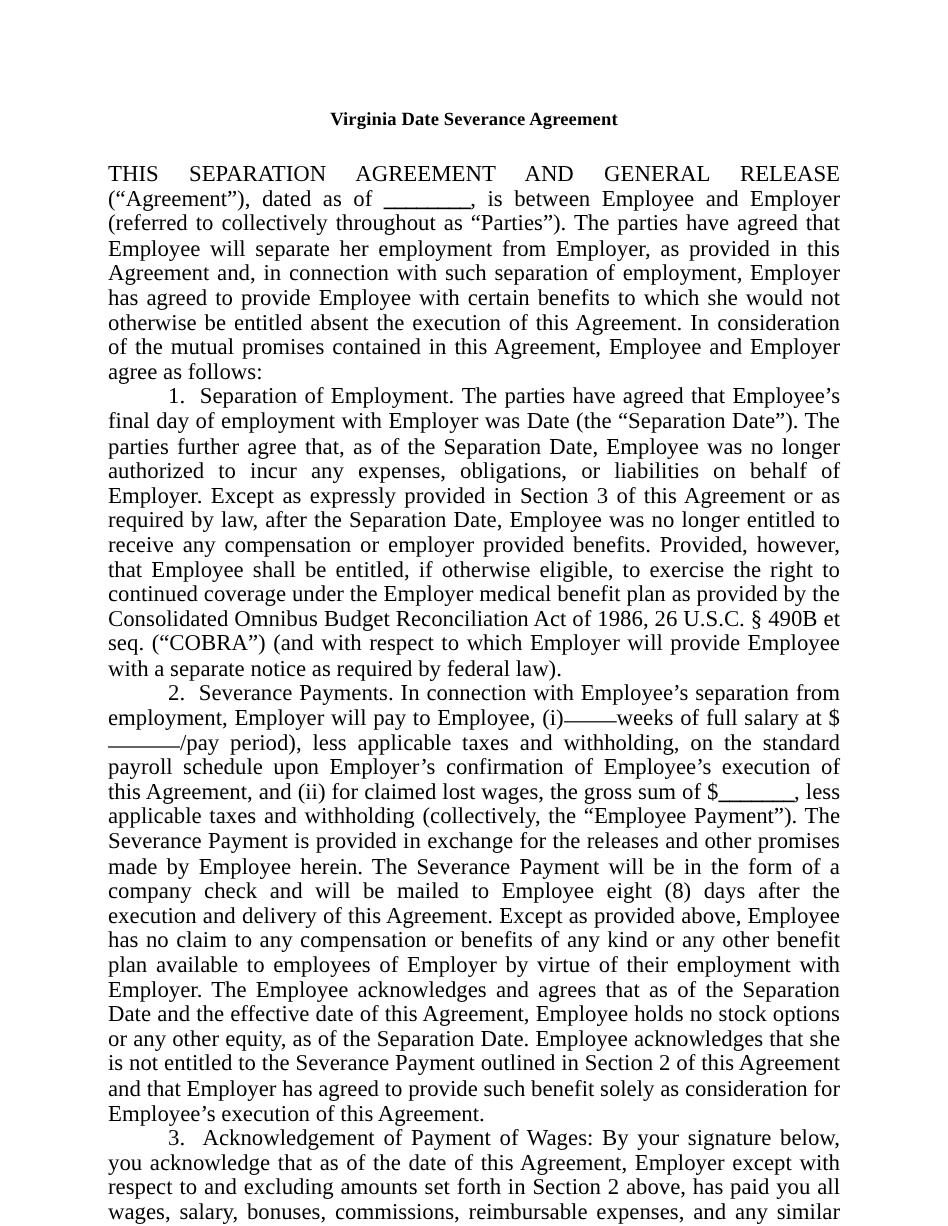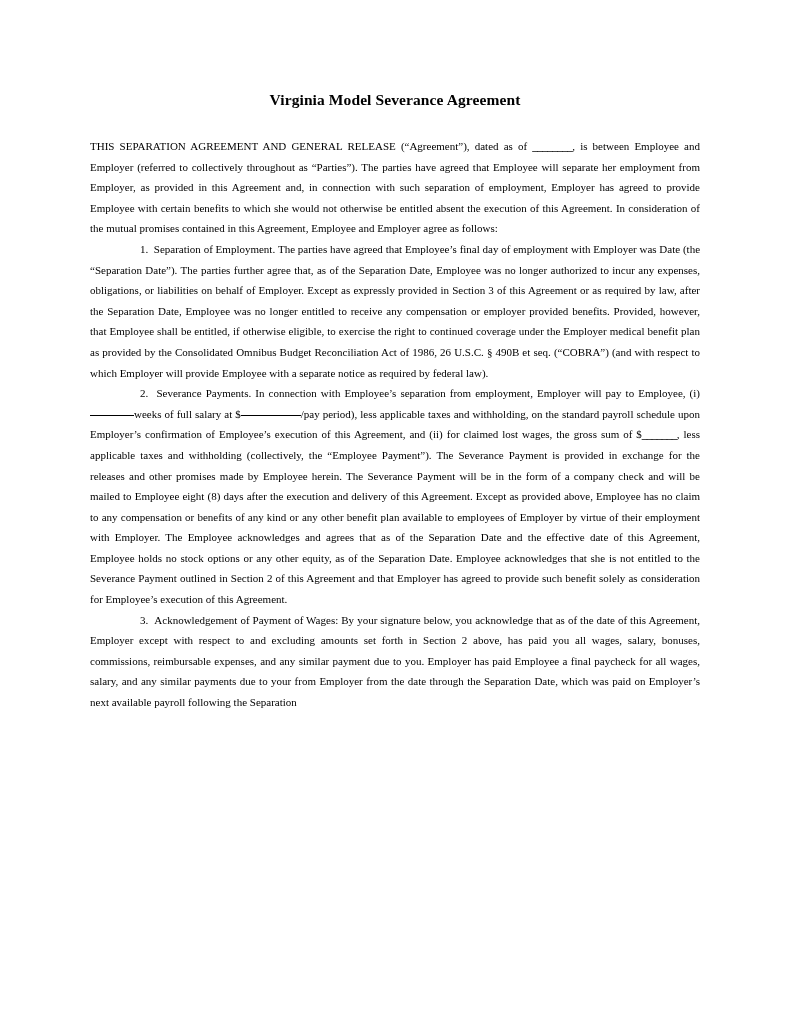--- a/index.html
+++ b/index.html
@@ -40,21 +40,21 @@
     text-align: center;
     font-style: italic;
     font-size: 15px;
     line-height: 21px;
     margin: 0;
     padding-top: 22px;
     padding-left: 4px;
     padding-right: 4px;
   }
   p.body-para {
-    font-size: 11px;
+    font-size: 19px;
     line-height: 20.6px;
     text-align: justify;
     text-justify: inter-word;
     margin: 0;
     hyphens: none;
   }
   .first-para {
     padding-top: 26px;
   }
   .indent {
@@ -79,21 +79,21 @@
   .blank-w3 { width: 44px; }
   .blank-w4 { width: 60px; }
   .nowrap { white-space: nowrap; }
 </style>
 </head>
 <body>
 
 <div class="page">
   <div class="content">
 
-    <h1 class="doc-title">Virginia Model Severance Agreement</h1>
+    <h1 class="doc-title">Virginia Date Severance Agreement</h1>
 
 
     <p class="body-para first-para"><span>THIS SEPARATION AGREEMENT AND GENERAL RELEASE (“Agreement”), dated as of </span><span class="blank-bold">________</span><span>, is between Employee and Employer (referred to collectively throughout as “Parties”). The parties have agreed that Employee will separate her employment from Employer, as provided in this Agreement and, in connection with such separation of employment, Employer has agreed to provide Employee with certain benefits to which she would not otherwise be entitled absent the execution of this Agreement. In consideration of the mutual promises contained in this Agreement, Employee and Employer agree as follows:</span></p>
 
     <p class="body-para indent space-before"><span class="nowrap"><span>1.</span>&nbsp;&nbsp;<span>Separation of Employment.</span></span>&nbsp;<span>The parties have agreed that Employee’s final day of employment with Employer was Date (the “Separation Date”). The parties further agree that, as of the Separation Date, Employee was no longer authorized to incur any expenses, obligations, or liabilities on behalf of Employer. Except as expressly provided in Section 3 of this Agreement or as required by law, after the Separation Date, Employee was no longer entitled to receive any compensation or employer provided benefits. Provided, however, that Employee shall be entitled, if otherwise eligible, to exercise the right to continued coverage under the Employer medical benefit plan as provided by the Consolidated Omnibus Budget Reconciliation Act of 1986, 26 U.S.C. § 490B et seq. (“COBRA”) (and with respect to which Employer will provide Employee with a separate notice as required by federal law).</span></p>
 
     <p class="body-para indent gap-large"><span class="nowrap"><span>2.</span>&nbsp;&nbsp;<span>Severance Payments.</span></span>&nbsp;<span>In connection with Employee’s separation from employment, Employer will pay to Employee, (i)</span><span class="blank-rule blank-w3"></span><span>weeks of full salary at $</span><span class="blank-rule blank-w4"></span><span>/pay period), less applicable taxes and withholding, on the standard payroll schedule upon Employer’s confirmation of Employee’s execution of this Agreement, and (ii) for claimed lost wages, the gross sum of $</span><span class="blank-bold">_______</span><span>, less applicable taxes and withholding (collectively, the “Employee Payment”). The Severance Payment is provided in exchange for the releases and other promises made by Employee herein. The Severance Payment will be in the form of a company check and will be mailed to Employee eight (8) days after the execution and delivery of this Agreement. Except as provided above, Employee has no claim to any compensation or benefits of any kind or any other benefit plan available to employees of Employer by virtue of their employment with Employer. The Employee acknowledges and agrees that as of the Separation Date and the effective date of this Agreement, Employee holds no stock options or any other equity, as of the Separation Date. Employee acknowledges that she is not entitled to the Severance Payment outlined in Section 2 of this Agreement and that Employer has agreed to provide such benefit solely as consideration for Employee’s execution of this Agreement.</span></p>
 
     <p class="body-para indent gap-large"><span class="nowrap"><span>3.</span>&nbsp;&nbsp;<span>Acknowledgement of Payment of Wages:</span></span>&nbsp;<span>By your signature below, you acknowledge that as of the date of this Agreement, Employer except with respect to and excluding amounts set forth in Section 2 above, has paid you all wages, salary, bonuses, commissions, reimbursable expenses, and any similar payment due to you. Employer has paid Employee a final paycheck for all wages, salary, and any similar payments due to your from Employer from the date through the Separation Date, which was paid on Employer’s next available payroll following the Separation</span></p>
 

